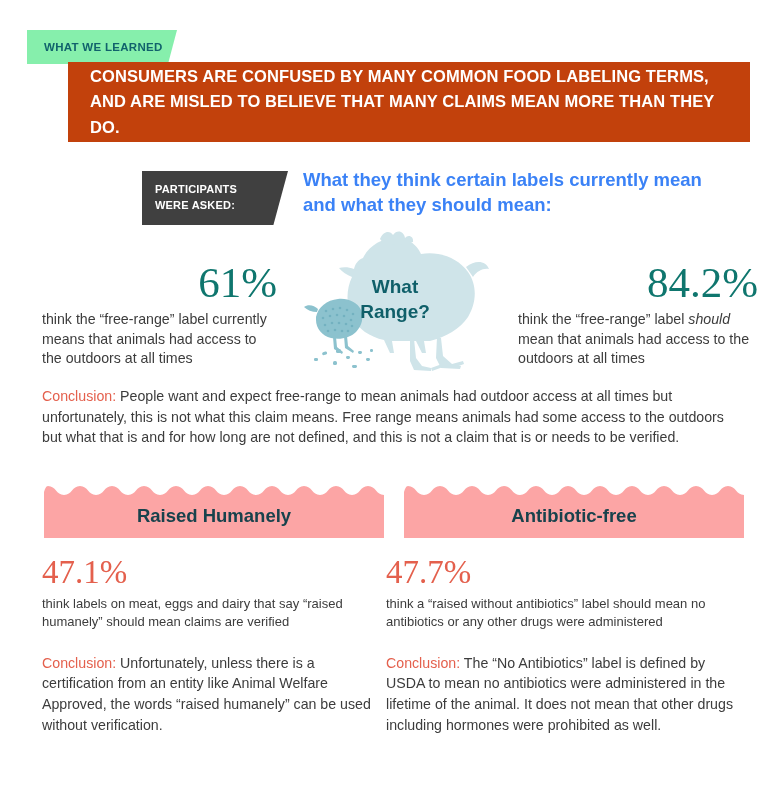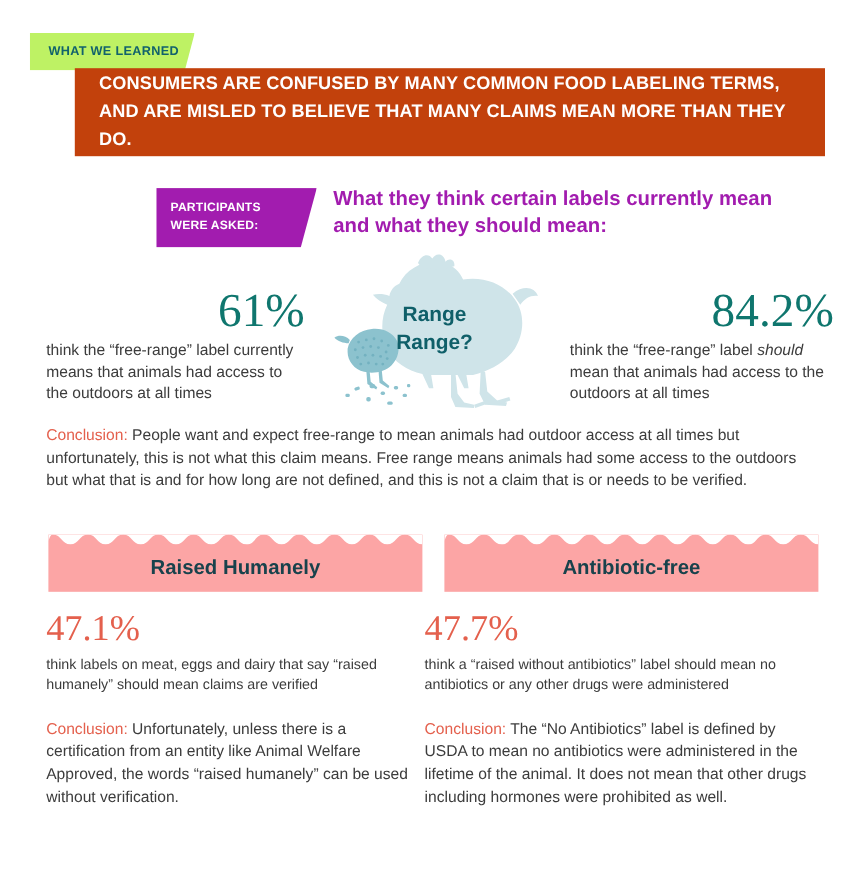--- a/index.html
+++ b/index.html
@@ -22,21 +22,21 @@
     left: 0; top: 0;
     width: 768px;
     height: 150px;
   }
   #what-we-learned-tag {
     position: absolute;
     left: 27px;
     top: 30px;
     width: 150px;
     height: 34px;
-    background: #bef264;
+    background: #86efac;
     clip-path: polygon(0 0, 100% 0, 94% 100%, 0 100%);
     display: flex;
     align-items: center;
   }
   #what-we-learned-tag .tag-text {
     color: #11626C;
     font-size: 11.5px;
     font-weight: bold;
     letter-spacing: 0.3px;
     padding-left: 17px;
@@ -68,42 +68,42 @@
     top: 168px;
     width: 768px;
     height: 62px;
   }
   #participants-tag {
     position: absolute;
     left: 142px;
     top: 3px;
     width: 146px;
     height: 54px;
-    background: #a21caf;
+    background: #404040;
     clip-path: polygon(0 0, 100% 0, 90% 100%, 0 100%);
     display: flex;
     align-items: center;
   }
   #participants-tag .tag-text {
     color: #ffffff;
     font-size: 11px;
     font-weight: bold;
     line-height: 1.45;
     letter-spacing: 0.2px;
     padding-left: 13px;
     max-width: 110px;
   }
   #ask-heading {
     position: absolute;
     left: 303px;
     top: 0px;
     width: 420px;
     font-size: 18.5px;
     font-weight: bold;
-    color: #a21caf;
+    color: #3b82f6;
     line-height: 1.33;
   }
 
   
   #free-range-section {
     position: absolute;
     left: 0;
     top: 225px;
     width: 768px;
     height: 150px;
@@ -310,21 +310,21 @@
         <rect x="46" y="131" width="4" height="3" rx="1.4"></rect>
         <rect x="58" y="126" width="4" height="3" rx="1.4"></rect>
         <rect x="66" y="133" width="4" height="3" rx="1.4"></rect>
         <rect x="33" y="136" width="4" height="4" rx="1.6"></rect>
         <rect x="52" y="140" width="5" height="3" rx="1.4"></rect>
         <rect x="70" y="124" width="3" height="3" rx="1.2"></rect>
         <rect x="14" y="133" width="4" height="3" rx="1.3"></rect>
       </g>
     </svg>
     <div id="chicken-label">
-      <span>Range</span>
+      <span>What</span>
       <span>Range?</span>
     </div>
   </div>
 
   <div class="stat-col" id="stat-right">
     <div class="stat-number">84.2%</div>
     <div class="stat-desc"><span>think the “free-range” label </span><span class="em">should</span><span> mean that animals had access to the outdoors at all times</span></div>
   </div>
 
 </div>

